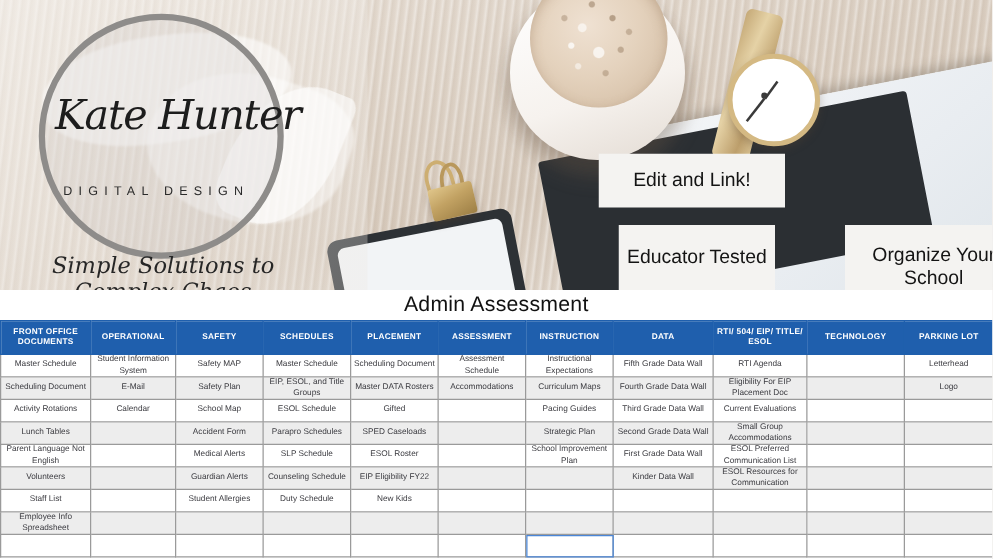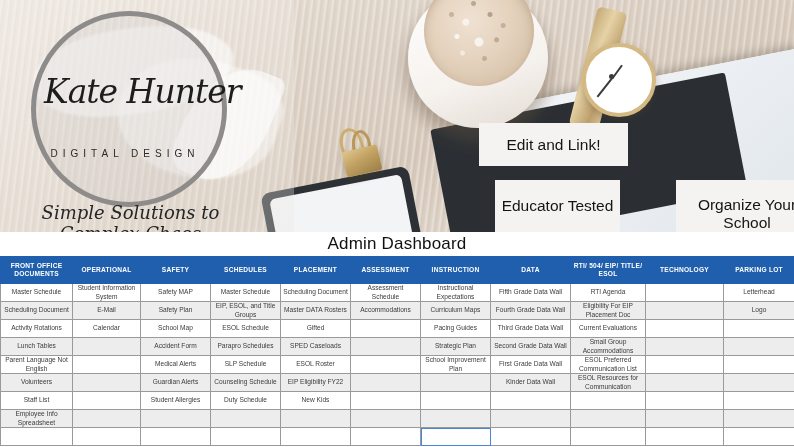--- a/index.html
+++ b/index.html
@@ -363,21 +363,21 @@
     <div class="brand-name">Kate Hunter</div>
     <div class="brand-sub">DIGITAL DESIGN</div>
     <div class="tagline">Simple Solutions to Complex Chaos</div>
   </div>
 
   <div class="callout" id="callout-edit">Edit and Link!</div>
   <div class="callout" id="callout-educator">Educator Tested</div>
   <div class="callout" id="callout-organize">Organize Your School</div>
 
   <div id="title-bar">
-    <div class="page-title">Admin Dashboard</div>
+    <div class="page-title">Admin Assessment</div>
   </div>
 
   <div id="grid-wrap">
     <table class="grid">
       <colgroup>
         <col style="width:72px">
           <col style="width:68px">
           <col style="width:70px">
         <col style="width:70px">
           <col style="width:70px">

